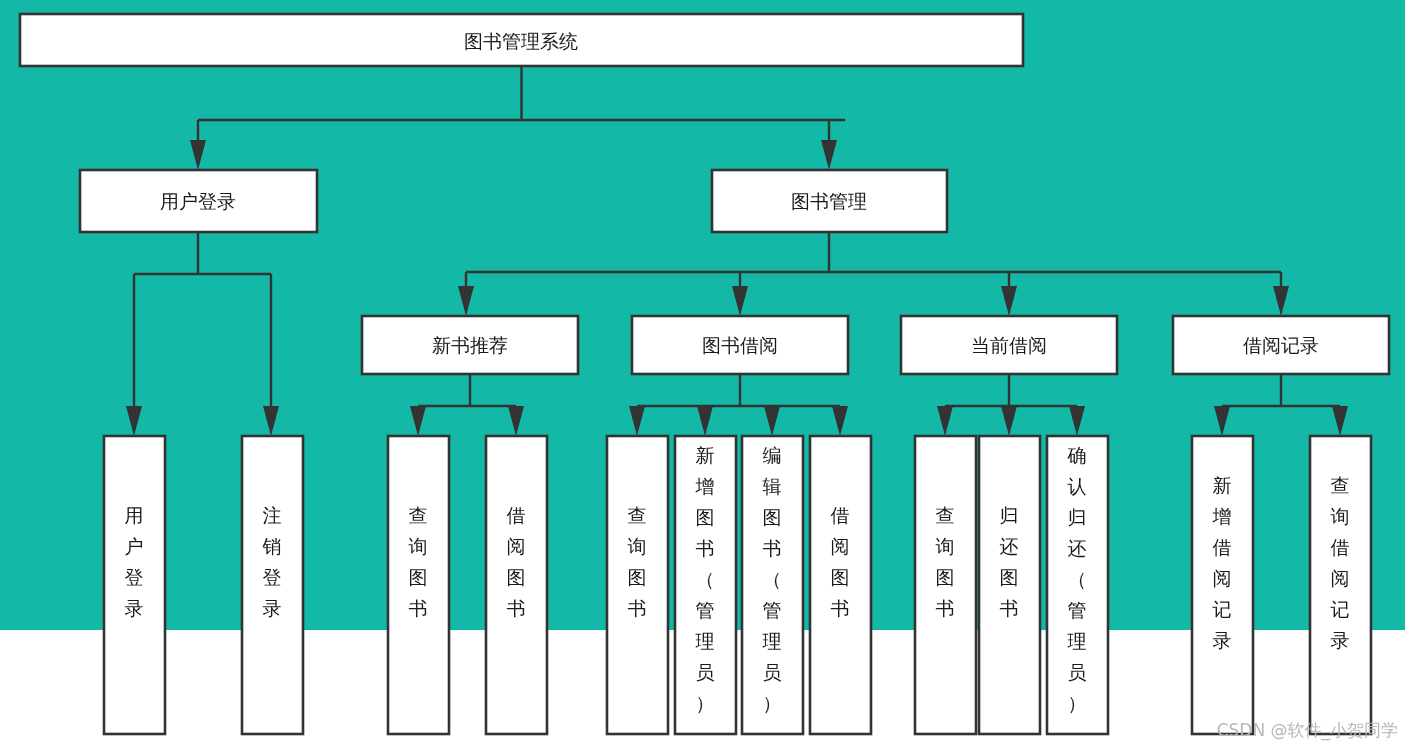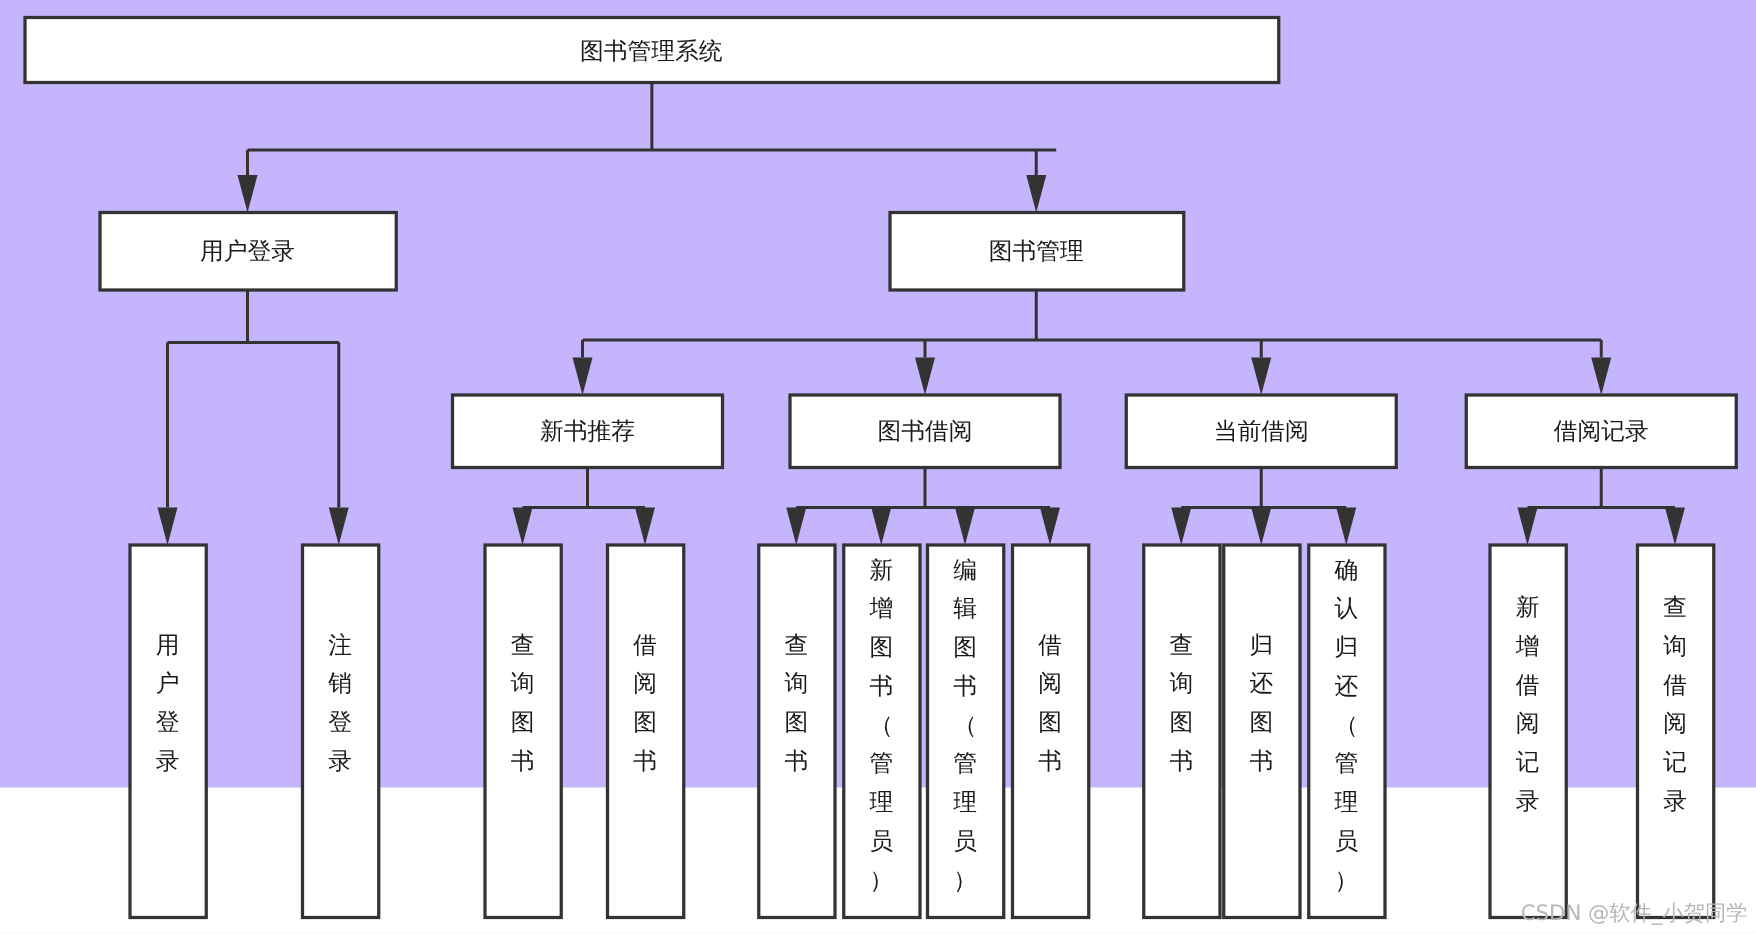--- a/index.html
+++ b/index.html
@@ -11,21 +11,21 @@
   body {
     width: 1405px;
     height: 747px;
     font-family: "DejaVu Sans", "Liberation Sans", sans-serif;
     overflow: hidden;
   }
   #diagram-root {
     position: relative;
     width: 1405px;
     height: 630px;
-    background: #c4b5fd;
+    background: #14b8a6;
   }
   svg.diagram-canvas {
     display: block;
     width: 1405px;
     height: 747px;
   }
   .node-box {
     fill: #ffffff;
     stroke: #333333;
     stroke-width: 2.6;

